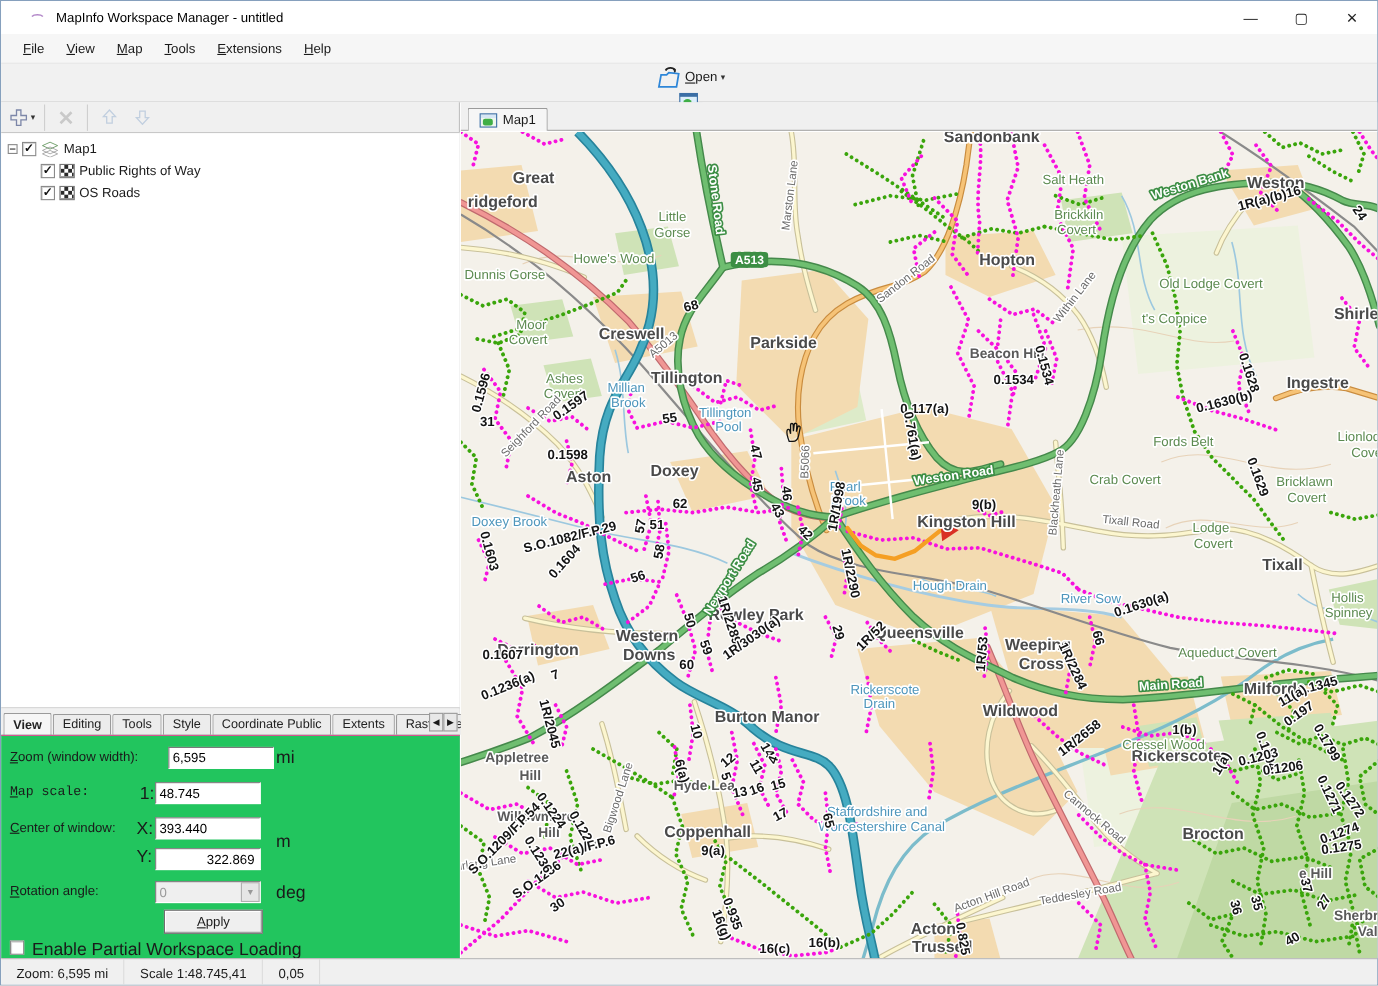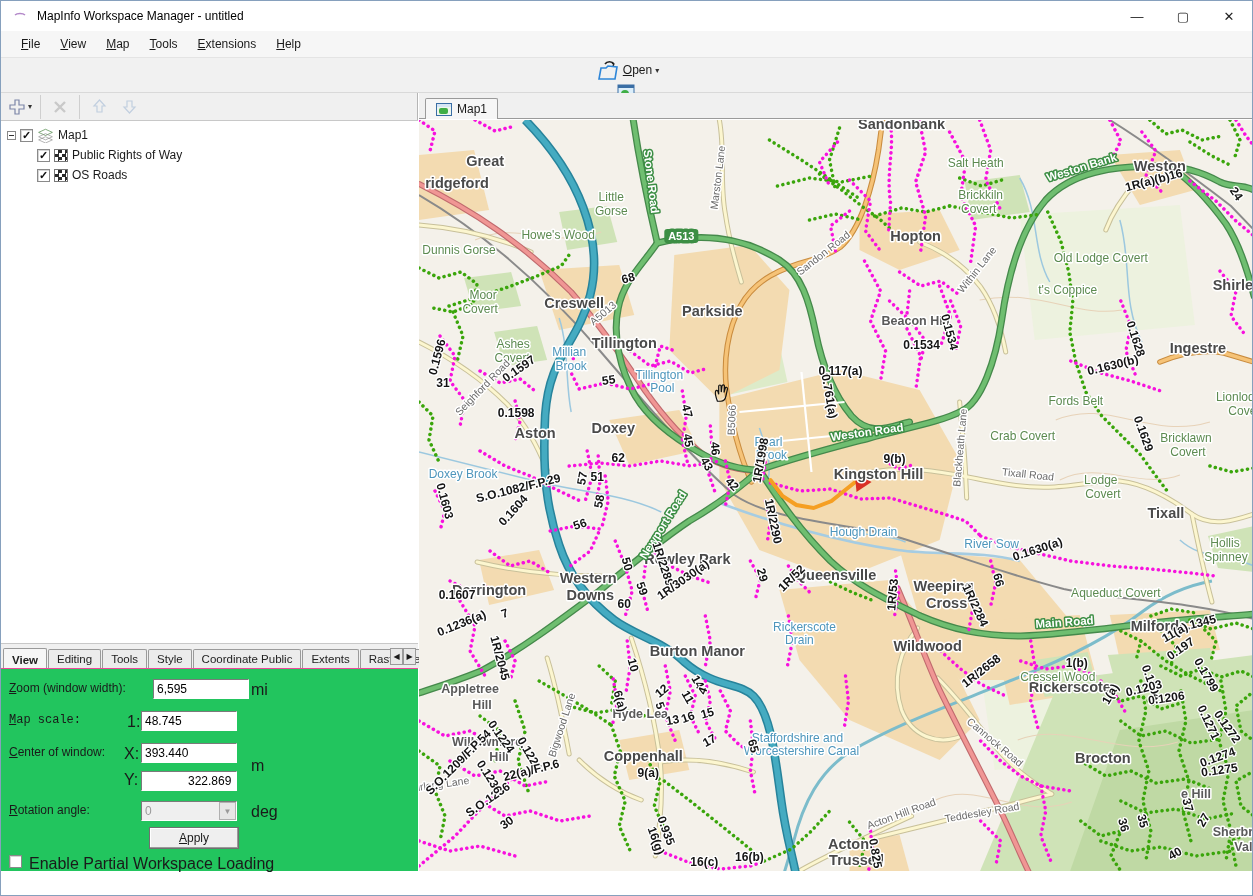--- a/index.html
+++ b/index.html
@@ -2,21 +2,21 @@
 <html><head>
 <meta charset="utf-8">
 <style>
   html,body{margin:0;padding:0;background:#d4d0c8;}
   *{box-sizing:border-box;}
   .app{position:relative;width:1253px;height:896px;background:#fff;
        font-family:"Liberation Sans",sans-serif;font-size:12px;color:#1a1a1a;
        border:1px solid #86a0bd;overflow:hidden;}
   
   .titlebar{position:absolute;left:0;top:0;width:100%;height:30px;background:#fff;
-            display:flex;align-items:center;padding-left:10px;}
+            display:flex;align-items:center;padding-left:24px;}
   .title-text{margin-left:8px;font-size:12px;color:#000;}
   .win-btns{position:absolute;right:0;top:0;height:30px;display:flex;}
   .win-btn{width:46px;height:30px;display:flex;align-items:center;justify-content:center;
            font-size:13px;color:#222;}
   
   .menubar{position:absolute;left:0;top:30px;width:100%;height:27px;background:#f6f6f6;
            display:flex;align-items:center;padding-left:10px;border-bottom:1px solid #e4e4e4;}
   .menu-item{padding:4px 10px;font-size:12px;}
   .menu-item u{text-decoration:underline;}
   
@@ -790,13 +790,18 @@
           <text class="lb-num" transform="translate(71,683) rotate(-35)">S.O.1236</text>
           <text class="lb-num" transform="translate(113,654) rotate(-14)">22(a)/F.P.6</text>
           <text class="lb-num" transform="translate(67,659) rotate(58)">0.1236</text>
         </svg>
       <svg class="cursor-hand" viewBox="0 0 24 24">
         <path d="M7,21 C5.5,17 4,13 5,10 C5.6,8.6 7.2,8.8 7.6,10.4 L8.4,13.4 L8.4,4.6 C8.4,2.8 11,2.8 11,4.6 L11.2,11 L12,4.4 C12.3,2.4 14.9,2.7 14.7,4.8 L14.2,11.4 L15.5,6.8 C16.1,4.9 18.3,5.7 17.9,7.8 L16.3,15.5 C15.6,18.6 14,21 10.8,21 Z" fill="#fff" stroke="#111" stroke-width="1.3"></path>
       </svg>
     </div>
   </div>
 
+  <div class="statusbar">
+    <div class="status-seg">Zoom: 6,595 mi</div>
+    <div class="status-seg">Scale 1:48.745,41</div>
+    <div class="status-seg">0,05</div>
+  </div>
 </div>
 
 </body></html>

